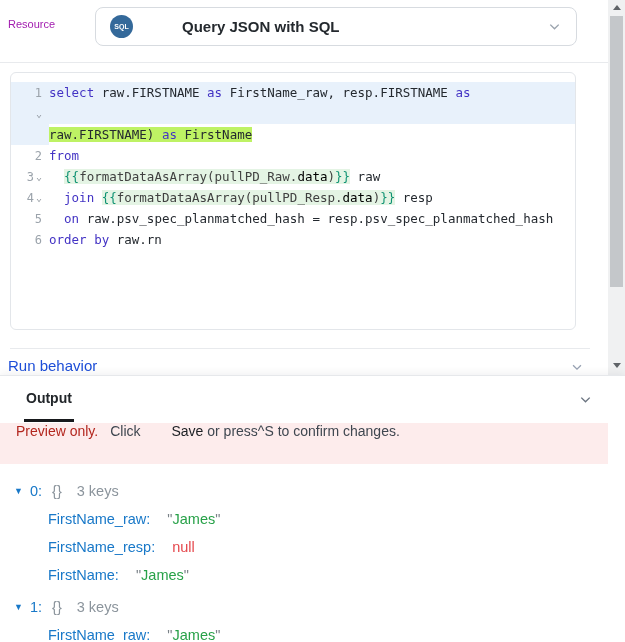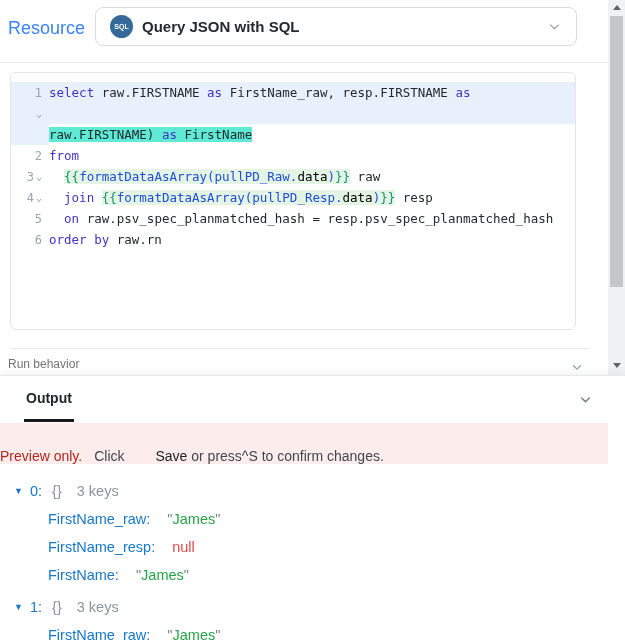--- a/index.html
+++ b/index.html
@@ -1,62 +1,62 @@
 <!DOCTYPE html>
 <html><head>
 <meta charset="utf-8">
 <style>
   html,body{margin:0;padding:0;background:#fff;}
   .screen{position:relative;width:625px;height:642px;overflow:hidden;background:#fff;
           font-family:"Liberation Sans",sans-serif;color:#24292f;}
 
   
-  .resource-label{position:absolute;left:8px;top:18px;font-size:18px;color:#3b82f6;}
+  .resource-label{position:absolute;left:8px;top:18px;font-size:11px;color:#a21caf;}
   .resource-dropdown{position:absolute;left:95px;top:7px;width:482px;height:39px;box-sizing:border-box;
       border:1px solid #d7dbe0;border-radius:8px;background:#fff;display:flex;align-items:center;
-      padding:0 14px;cursor:pointer;}
+      padding:0 14px;cursor:pointer;gap:40px;}
   .sql-badge{width:23px;height:23px;border-radius:50%;background:#34699a;color:#fff;
       display:flex;align-items:center;justify-content:center;font-size:7px;font-weight:bold;flex:0 0 23px;}
   .resource-value{margin-left:9px;font-size:15px;font-weight:600;color:#24292e;}
   .dd-chev{margin-left:auto;}
   .divider-top{position:absolute;left:0;top:62px;width:608px;height:1px;background:#e8eaed;}
 
   
   .editor{position:absolute;left:10px;top:72px;width:566px;height:258px;box-sizing:border-box;
       border:1px solid #e3e6ea;border-radius:6px;background:#fff;overflow:hidden;padding-top:9px;cursor:text;}
   .code-row{display:flex;height:21px;}
   .code-row.hl-full{background:#e8f1fb;}
   .gutter{flex:0 0 38px;width:38px;box-sizing:border-box;display:flex;justify-content:flex-end;
       align-items:center;gap:2px;padding-right:7px;color:#9ba3ab;font-size:12px;
       font-family:"DejaVu Sans Mono",monospace;}
   .gutter.g-hl{background:#e8f1fb;}
   .gchev{color:#8a9199;font-size:10px;line-height:10px;cursor:pointer;}
   .code{white-space:pre;font-family:"DejaVu Sans Mono",monospace;font-size:12.5px;line-height:21px;}
-  .hl-text{background:#5eead4;}
+  .hl-text{background:#bef264;}
   .tk-kw{color:#4333c4;font-weight:normal;}
   .tk-id{color:#24292f;}
   .tk-brace{color:#0e9272;}
-  .tk-fn{color:#1d4ed8;text-align:center;}
+  .tk-fn{color:#404040;text-align:center;}
   .tk-prop{color:#000000;}
   .pill{background:#e4f4e4;}
 
   
   .divider-run{position:absolute;left:10px;top:348px;width:580px;height:1px;background:#e8eaed;}
-  .run-behavior{position:absolute;left:8px;top:357px;font-size:12px;color:#737373;cursor:pointer;}
+  .run-behavior{position:absolute;left:8px;top:357px;font-size:15px;color:#1d4ed8;cursor:pointer;}
   .run-chev{position:absolute;left:570px;top:360px;}
 
   
   .output-panel{position:absolute;left:0;top:376px;width:625px;height:266px;background:#fff;
       box-shadow:0 -1px 0 #e6e8eb,0 -3px 8px rgba(16,24,40,.06);}
   .output-header{position:absolute;left:16px;top:0;width:608px;height:46px;display:flex;align-items:center;}
   .output-tab{height:100%;display:flex;align-items:center;margin-left:8px;padding:0 2px;
       box-sizing:border-box;border-bottom:3px solid #17191c;font-size:14px;font-weight:600;color:#22262a;cursor:pointer;}
   .output-chev{position:absolute;left:578px;top:16px;cursor:pointer;}
   .preview-banner{position:absolute;left:0;top:47px;right:17px;height:41px;background:#fdecec;
-      display:flex;align-items:flex-end;padding-left:0;font-size:14px;color:#3f4750;}
+      display:flex;align-items:flex-start;padding-left:16px;font-size:14px;color:#3f4750;}
   .banner-em{color:#b3261e;margin-right:12px;}
   .banner-save{font-weight:normal;color:#1c1f23;margin-left:27px;}
 
   .output-tree{position:absolute;left:0;top:101px;right:17px;}
   .tree-row{height:28px;display:flex;align-items:center;font-size:14.5px;}
   .row-index{padding-left:14px;}
   .row-kv + .row-index{margin-top:4px;}
   .tri{color:#1878c8;font-size:9px;width:12px;cursor:pointer;}
   .idx{color:#1878c8;margin-left:4px;}
   .meta-braces{color:#8b949c;margin-left:10px;}

